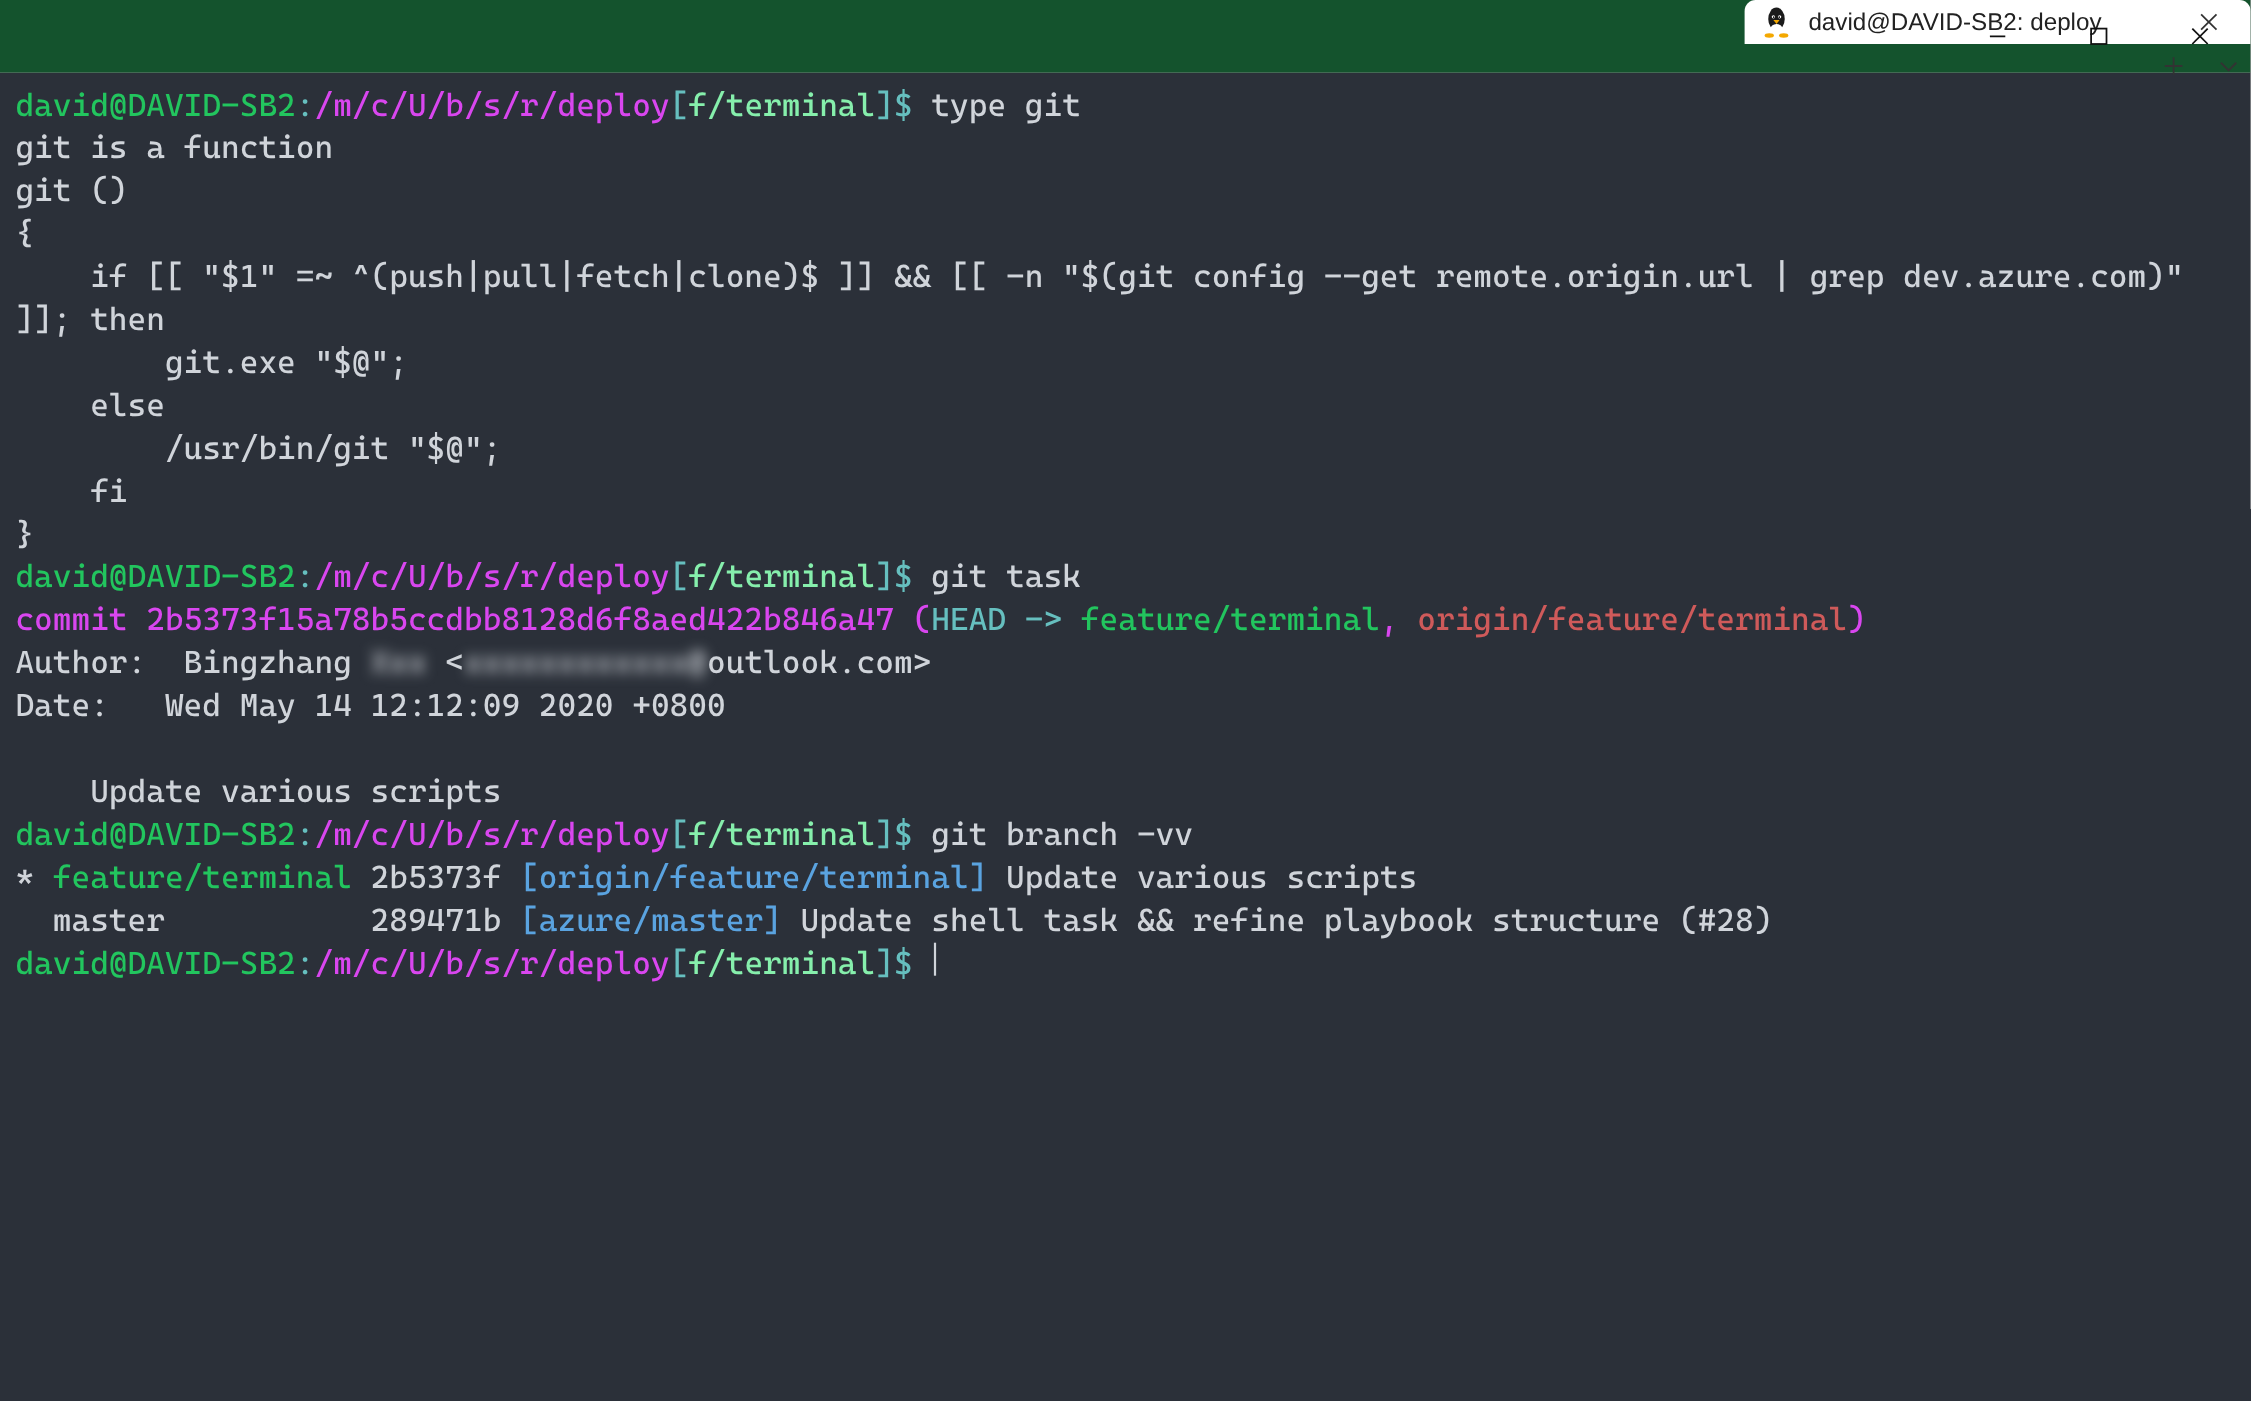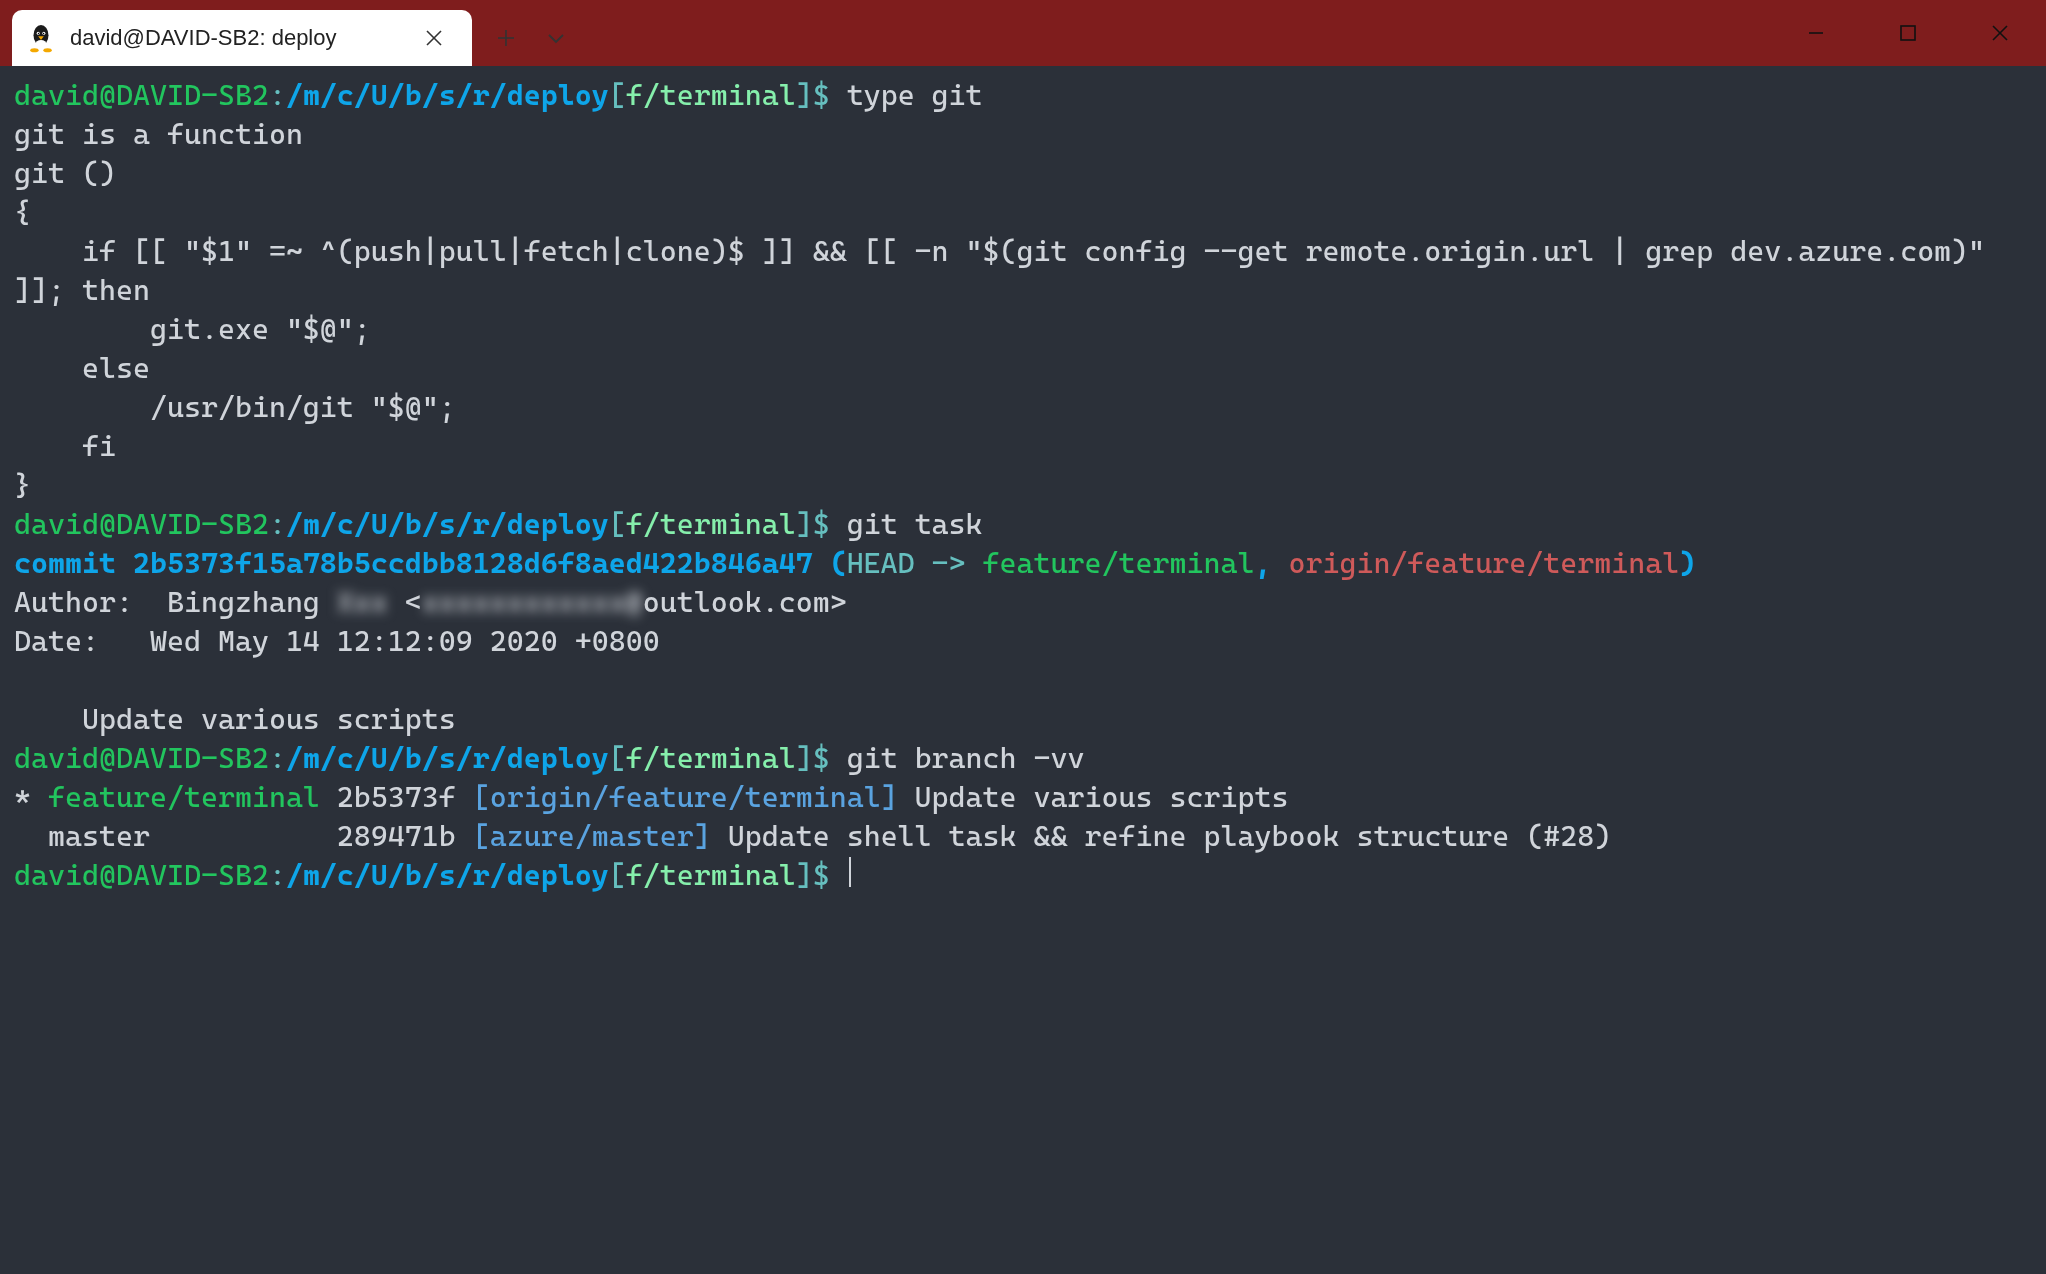--- a/index.html
+++ b/index.html
@@ -11,25 +11,26 @@
   }
   .window {
     width: 2046px;
     height: 1274px;
     background: #cccccc;
     display: flex;
     flex-direction: column;
   }
   .titlebar {
     height: 66px;
-    background: #7f1d1d;
+    background: #14532d;
     display: flex;
     align-items: flex-end;
     padding-left: 12px;
     position: relative;
+    flex-direction: column;
   }
   .tab {
     background: #ffffff;
     border-top-left-radius: 10px;
     border-top-right-radius: 10px;
     height: 56px;
     min-width: 460px;
     display: flex;
     align-items: center;
     padding: 0 18px 0 14px;
@@ -91,21 +92,21 @@
     font-family: "Cascadia Mono", "Consolas", "Menlo", monospace;
     font-size: 29px;
     line-height: 39px;
     padding: 10px 14px 14px 14px;
     color: #d0d4da;
     white-space: pre-wrap;
     word-break: break-all;
     overflow: hidden;
   }
   .c-green  { color: #22c55e; }
-  .c-yellow { color: #0ea5e9; font-weight: bold; }
+  .c-yellow { color: #d946ef; }
   .c-teal   { color: #66bfbf; }
   .c-red    { color: #cf5a5a; }
   .c-blue   { color: #5aa3e0; }
   .c-grey   { color: #86efac; }
   .cursor {
     display: inline-block;
     width: 2px;
     height: 30px;
     background: #d0d4da;
     vertical-align: -2px;

